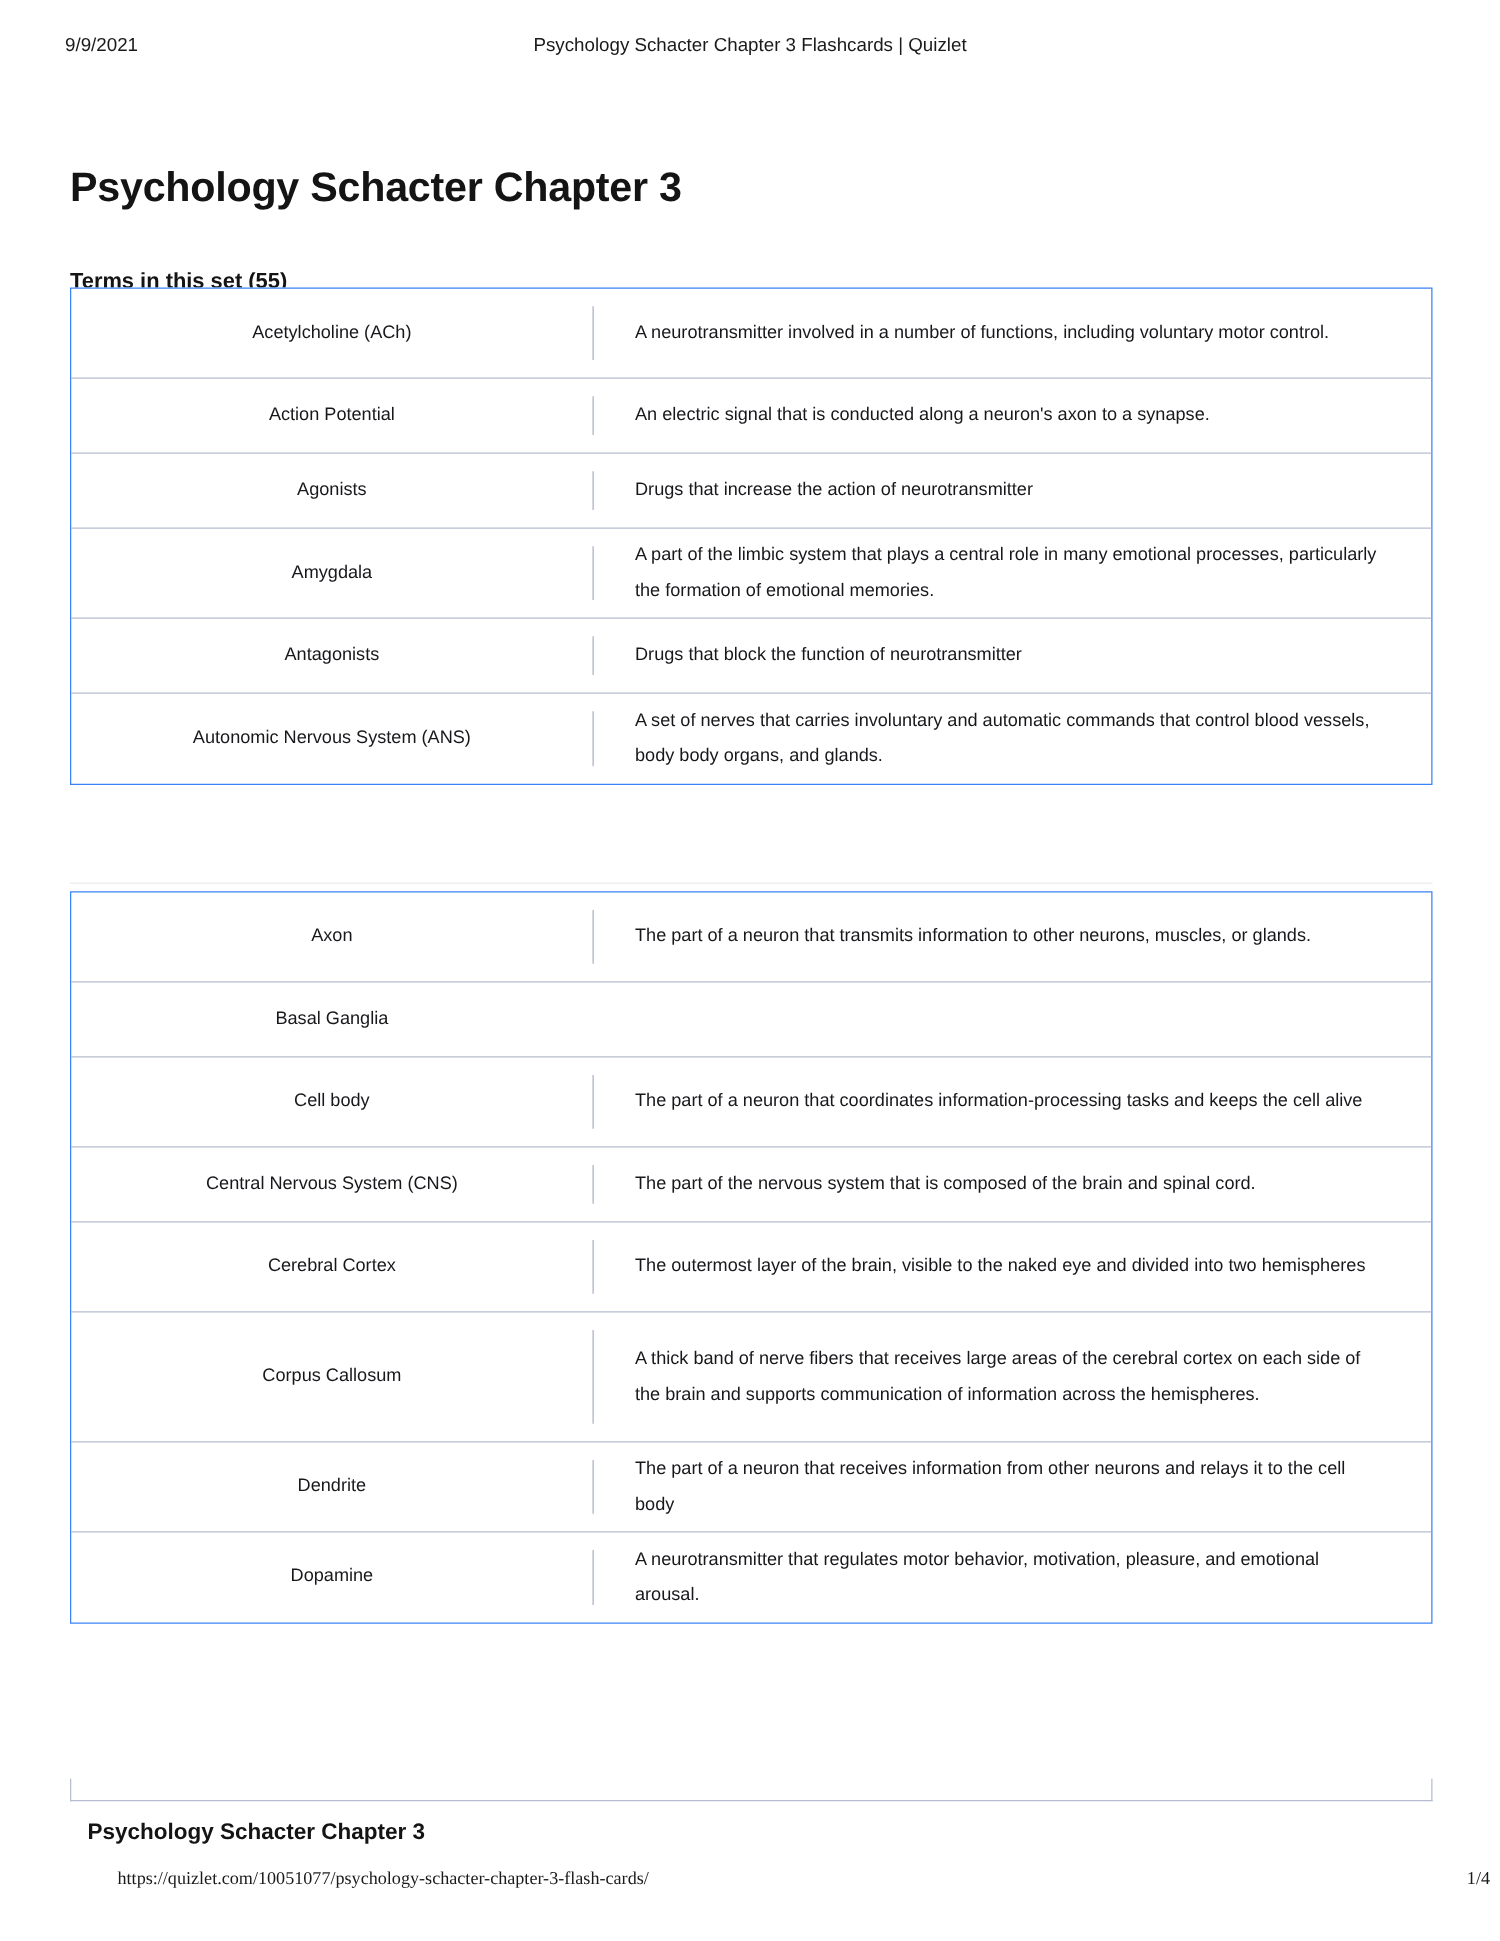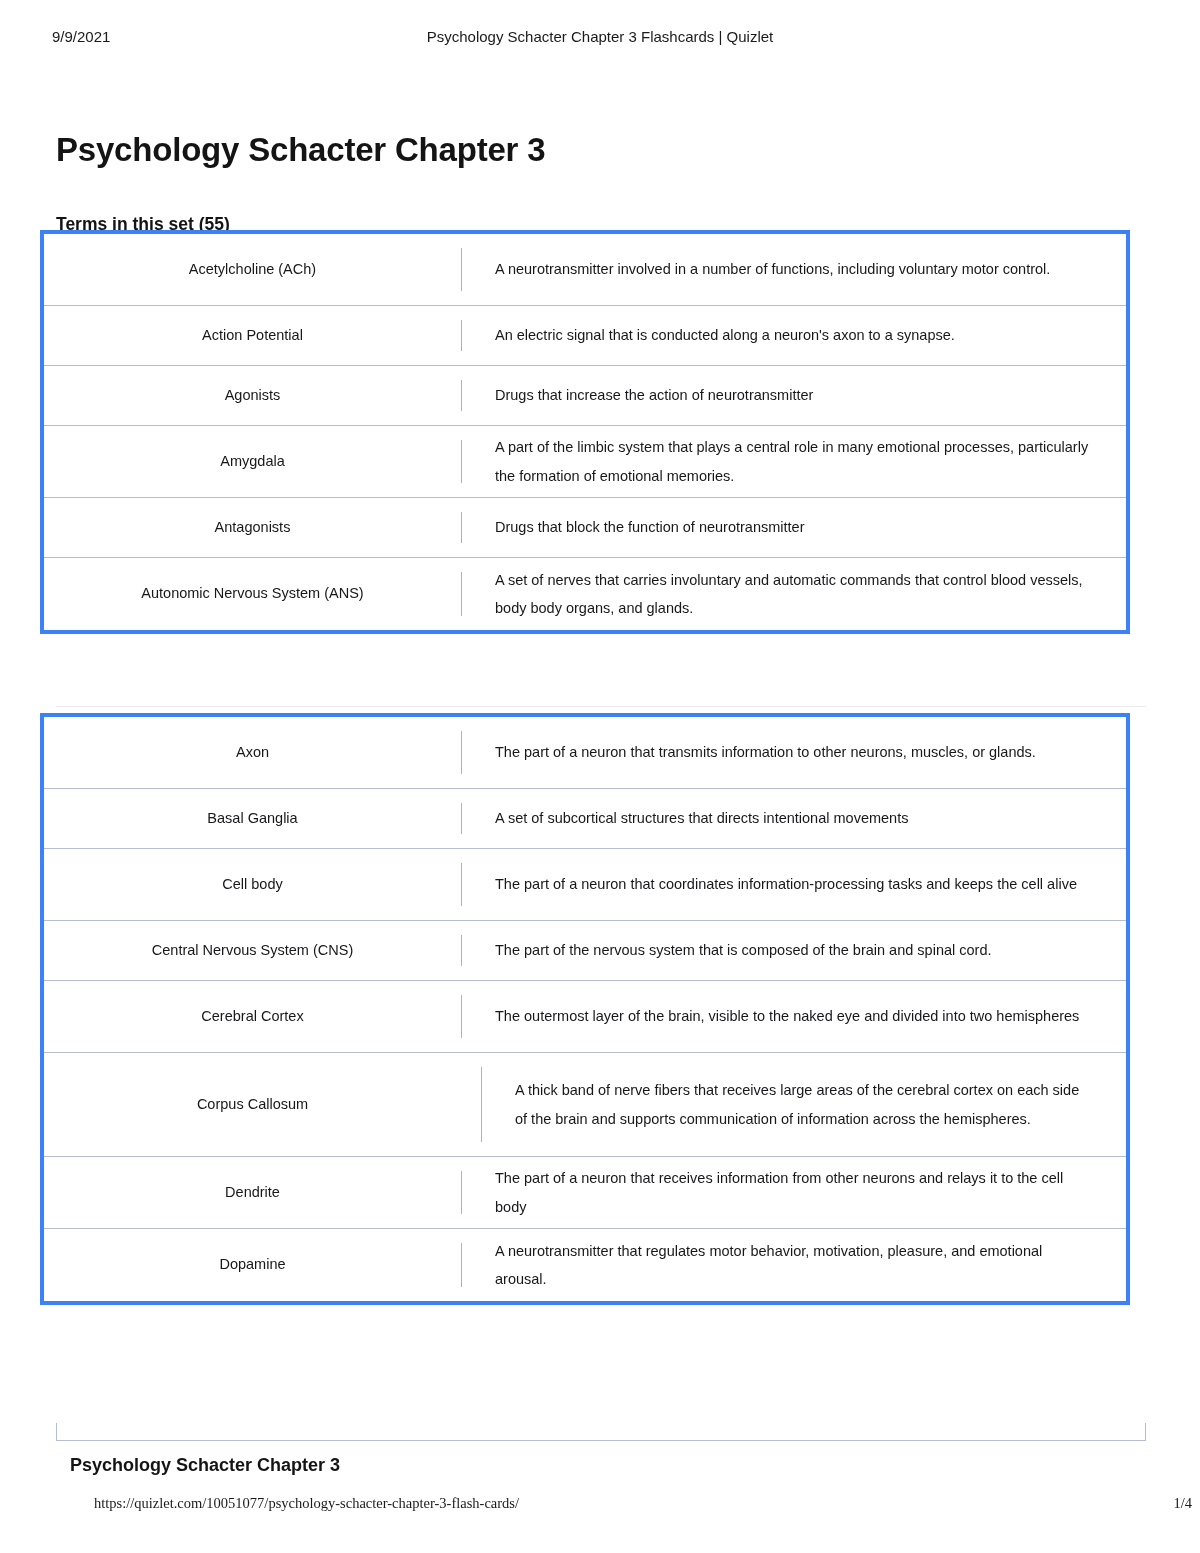--- a/index.html
+++ b/index.html
@@ -70,23 +70,23 @@
     font-size: 17.5px;
     font-weight: bold;
     color: #141414;
     white-space: nowrap;
     margin-top: 28px;
   }
 
   
   .term-table {
     position: absolute;
-    left: 40px;
+    left: 56px;
     width: 1090px;
-    border: 4px solid #3b82f6;
+    border: 1px solid #3b82f6;
     box-sizing: border-box;
     background: #ffffff;
   }
   #table-block-1 { top: 230px; }
   #table-block-2 { top: 713px; }
 
   .term-row {
     display: flex;
     align-items: stretch;
     border-bottom: 1px solid #b6bdd0;
@@ -126,21 +126,21 @@
     left: 0;
     top: 14px;
     bottom: 14px;
     width: 1px;
     background: #aab2c6;
   }
   .def-text { display: block; max-width: 600px; }
 
   .row-h1  { height: 60px; }
   .row-h2  { height: 72px; }
-  .row-h3  { height: 104px; gap: 20px; }
+  .row-h3  { height: 104px; }
   .row-h1 .def-cell,
   .row-h2 .def-cell,
   .row-h3 .def-cell { padding-top: 0; padding-bottom: 0; }
 
   
   .page-break-rule {
     position: absolute;
     left: 56px;
     top: 706px;
     width: 1090px;
@@ -252,23 +252,20 @@
 
   <div class="term-table" id="table-block-2">
       <div class="term-row row-h2">
         <div class="term-cell">Axon</div>
         <div class="def-cell">
           <span class="def-text">The part of a neuron that transmits information to other neurons, muscles, or glands.</span>
         </div>
       </div>
       <div class="term-row row-h1">
         <div class="term-cell">Basal Ganglia</div>
-        <div class="def-cell">
-          <span class="def-text">A set of subcortical structures that directs intentional movements</span>
-        </div>
       </div>
       <div class="term-row row-h2">
         <div class="term-cell">Cell body</div>
         <div class="def-cell">
           <span class="def-text">The part of a neuron that coordinates information-processing tasks and keeps the cell alive</span>
         </div>
       </div>
       <div class="term-row row-h1">
         <div class="term-cell">Central Nervous System (CNS)</div>
         <div class="def-cell">

